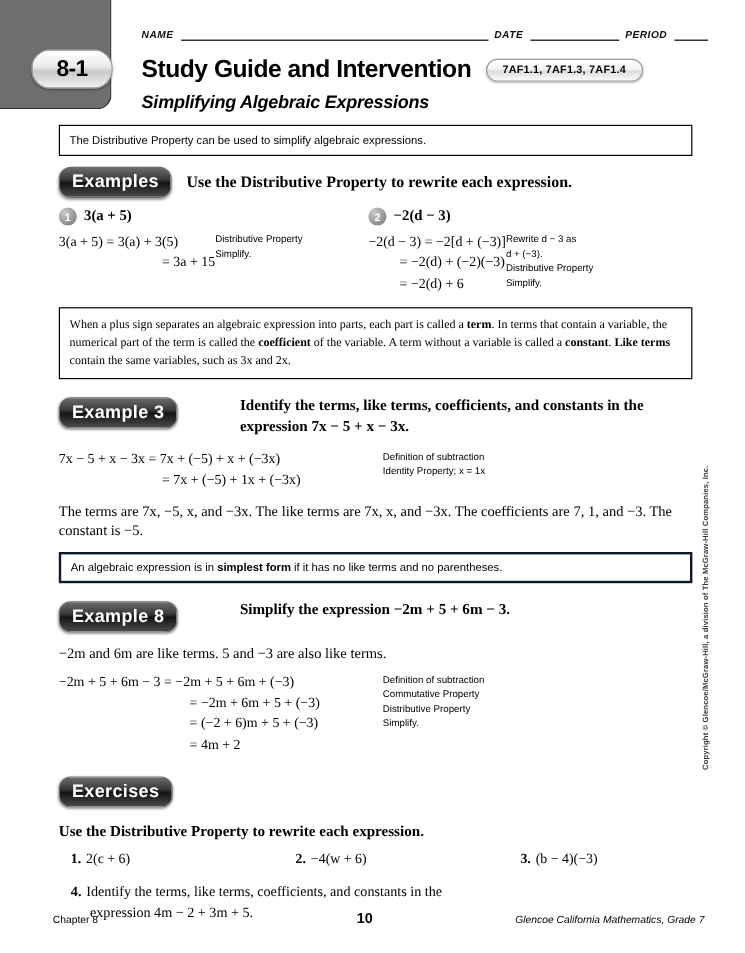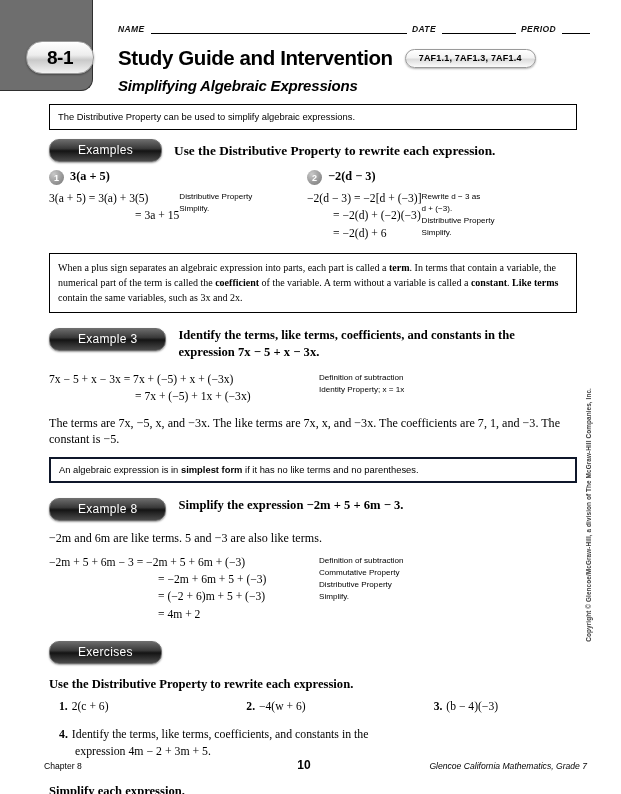--- a/index.html
+++ b/index.html
@@ -121,24 +121,24 @@
   }
 
   .pill {
     display: inline-block;
     border-radius: 10px;
     background: linear-gradient(#6a6a6a 0%, #3a3a3a 40%, #141414 52%, #4a4a4a 100%);
     border: 1px solid #6d6d6d;
     box-shadow: 0 1px 2px rgba(0,0,0,.4);
     color: #fff;
     font-family: "Liberation Sans", sans-serif;
-    font-weight: normal;
-    font-size: 12px;
+    font-weight: bold;
+    font-size: 15px;
     letter-spacing: .3px;
-    padding: 3px 28px 4px;
+    padding: 3px 10px 4px;
     vertical-align: middle;
   }
   .exrow { display: flex; align-items: center; margin-top: 9px; }
   .exrow .lead {
     margin-left: 12px;
     font-weight: bold;
     font-size: 13.3px;
   }
 
   .circ {
@@ -179,21 +179,21 @@
   .defbox {
     border: 1px solid #000;
     margin-top: 11px;
     padding: 6px 8px 7px;
     font-family: Liberation Serif, serif;
     font-size: 10px;
     line-height: 1.5;
   }
   .defbox b { font-weight: bold; }
 
-  .exhead-row { display: flex; align-items: flex-start; margin-top: 14px; }
+  .exhead-row { display: flex; align-items: flex-start; margin-top: 14px; gap: 40px; }
   .exhead-row .pill { margin-top: 1px; flex: none; }
   .exhead-row .prompt {
     margin-left: 12px;
     font-weight: bold;
     font-size: 12.6px;
     line-height: 1.3;
   }
 
   .para {
     font-size: 12.1px;

